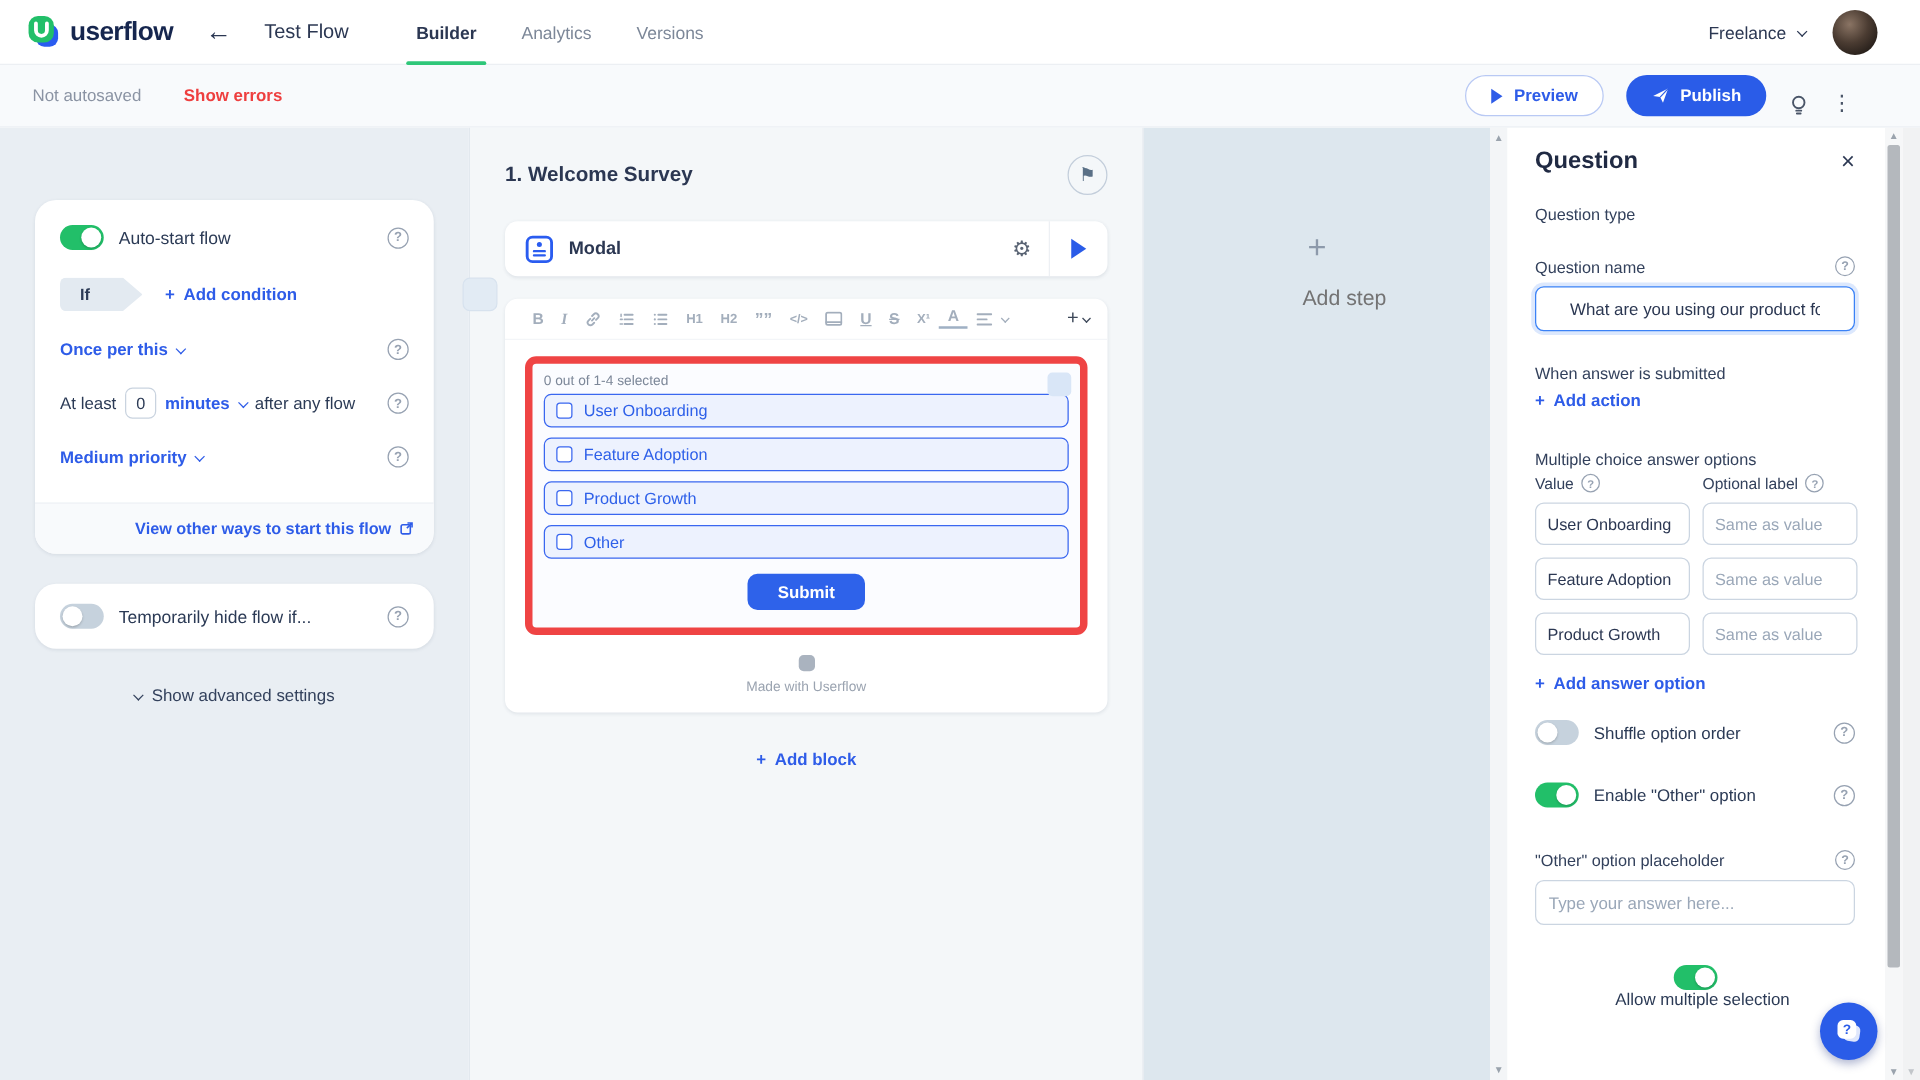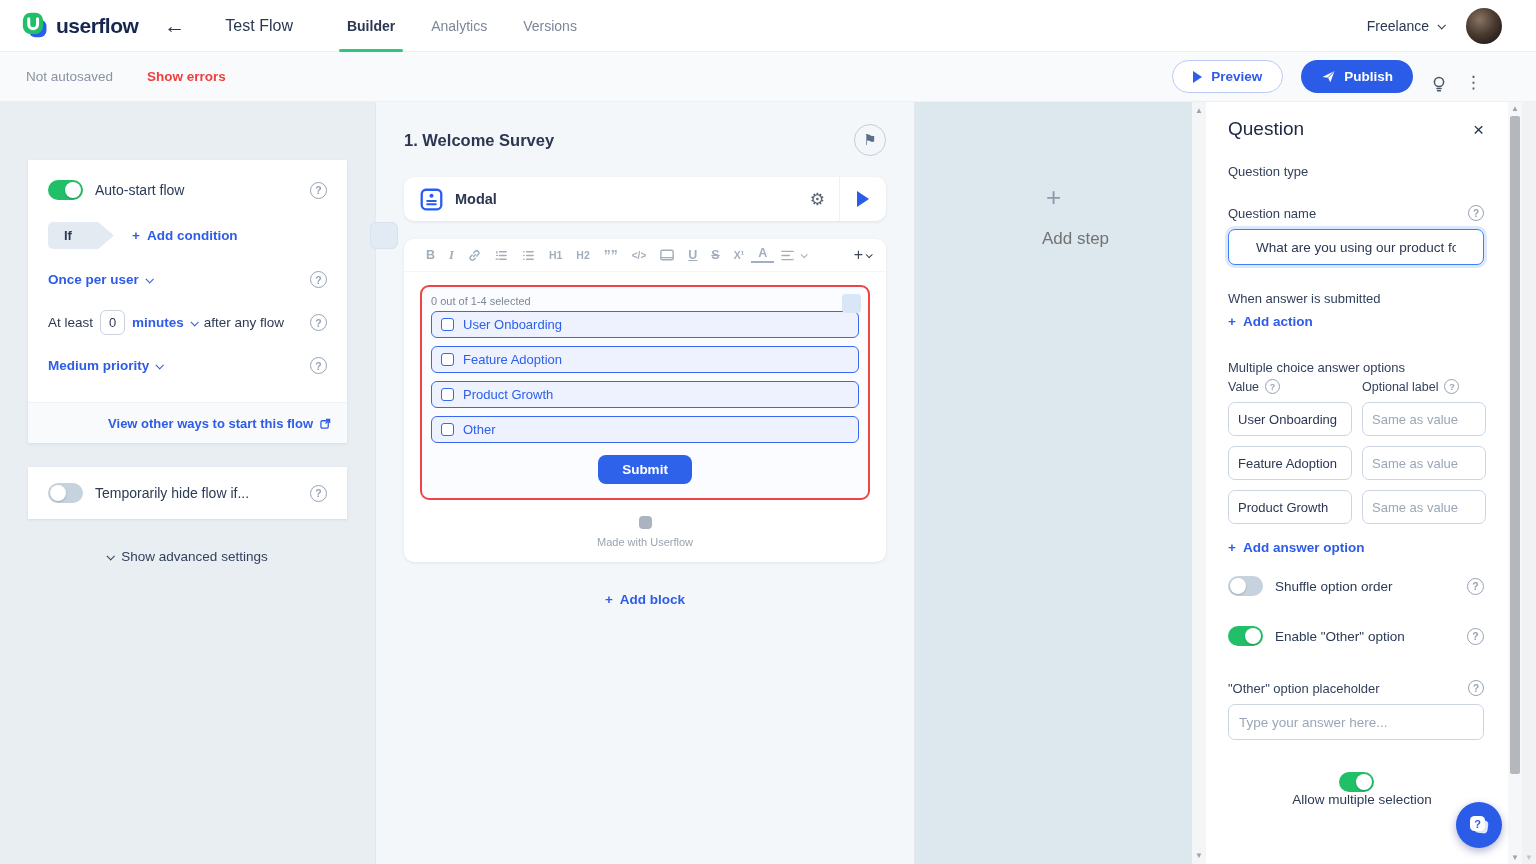--- a/index.html
+++ b/index.html
@@ -3,21 +3,21 @@
 <meta charset="utf-8">
 <style>
   * { margin:0; padding:0; box-sizing:border-box; }
   html,body { width:1536px; height:864px; overflow:hidden; font-family:"Liberation Sans",sans-serif; background:#fff; color:#2b3752; }
 
   
   .hdr { height:52px; background:#fff; display:flex; align-items:center; border-bottom:1px solid #eceff3; padding-left:22px; position:relative; z-index:5; }
   .brand { display:flex; align-items:center; gap:7px;text-align:center; }
   .brand-word { font-size:21px; font-weight:800; color:#16264e; letter-spacing:-.5px; }
   .back { margin-left:26px; font-size:21px; color:#2b3752; cursor:pointer; }
-  .flowtitle { margin-left:40px; font-size:16px; color:#2b3752; }
+  .flowtitle { margin-left:26px; font-size:16px; color:#2b3752; }
   .tabs { display:flex; margin-left:36px; height:52px; }
   .tab { padding:0 18px; display:flex; align-items:center; font-size:14px; color:#7c8798; position:relative; cursor:pointer; }
   .tab.active { color:#2b3752; font-weight:700; }
   .tab.active::after { content:""; position:absolute; left:10px; right:10px; bottom:0; height:3px; background:#2fc779; border-radius:2px; }
   .hdr-right { margin-left:auto; display:flex; align-items:center; gap:22px; padding-right:34px; }
   .workspace { display:flex; align-items:center; gap:9px; font-size:14px; color:#2b3752; cursor:pointer; }
   .avatar { width:36px; height:36px; border-radius:50%; background:radial-gradient(circle at 38% 32%, #8a7464 0%, #4b3c32 45%, #201a16 85%); }
 
   .chv { display:inline-block; width:6px; height:6px; border-right:1.6px solid currentColor; border-bottom:1.6px solid currentColor; transform:rotate(45deg) translateY(-1px); }
 
@@ -34,21 +34,21 @@
   
   .main { display:flex; height:762px; position:relative; }
   .left { width:375px; background:#e9eef3; padding:58px 28px 0; flex:none; }
   .canvas { width:540px; background:#f4f7f9; border-left:1px solid #e2e8ee; border-right:1px solid #e2e8ee; padding:0 28px; flex:none; position:relative; }
   .stepcol { width:277px; background:#dde7ee; flex:none; display:flex; flex-direction:column; align-items:center; padding-top:80px; color:#8d9aab; }
   .gutter { width:14px; background:#f3f5f7; flex:none; position:relative; }
   .panel { width:316px; background:#fff; flex:none; position:relative; padding:16px 14px 0 14px; overflow:hidden; }
   .pagebar { width:14px; background:#f1f2f3; flex:none; position:relative; }
 
   
-  .card { background:#fff; border-radius:0; box-shadow:0 1px 3px rgba(40,60,90,.10); overflow:hidden; }
+  .card { background:#fff; border-radius:17px; box-shadow:0 1px 3px rgba(40,60,90,.10); overflow:hidden; }
   .card1 .inner { padding:20px 20px 14px; }
   .row { display:flex; align-items:center; margin-bottom:22px; }
   .row:last-child { margin-bottom:14px; }
   .rowlabel { font-size:14px; color:#2b3a55; font-weight:500; margin-left:12px; }
   .help { width:17px; height:17px; border-radius:50%; border:1.5px solid #97a2b2; color:#97a2b2; font-size:10.5px; font-weight:700; display:flex; align-items:center; justify-content:center; margin-left:auto; flex:none; cursor:pointer; }
   .tog { width:35px; height:20px; border-radius:10px; background:#c6d2dd; position:relative; flex:none; cursor:pointer; }
   .tog::after { content:""; position:absolute; top:2px; left:2px; width:16px; height:16px; border-radius:50%; background:#fff; box-shadow:0 1px 2px rgba(0,0,0,.2); }
   .tog.on { background:#22bf69; }
   .tog.on::after { left:auto; right:2px; }
   .iftag { background:#e3eaf1; color:#2b3a55; font-size:13px; font-weight:700; height:27px; width:66px; display:flex; align-items:center; padding-left:16px; border-radius:5px 0 0 5px; clip-path:polygon(0 0, 76% 0, 100% 50%, 76% 100%, 0 100%); }
@@ -71,21 +71,21 @@
   .playarea .tri { border-left-color:#2a5ce8; border-left-width:12px; border-top-width:8px; border-bottom-width:8px; }
 
   .editor { margin-top:18px; background:#fff; border-radius:10px; box-shadow:0 1px 3px rgba(40,60,90,.10); padding-bottom:2px; }
   .etb { display:flex; align-items:center; height:33px; padding:0 15px; border-bottom:1px solid #f3f5f8; color:#a3aebc; font-size:12.5px; gap:0; }
   .etb .ic { padding:0 7px; cursor:pointer; display:flex; align-items:center; font-weight:700; }
   .etb .ic svg { display:block; }
   .etb .plus { margin-left:auto; color:#3c4758; font-size:16px; display:flex; align-items:center; gap:3px; cursor:pointer; }
   .etb .plus .chv { width:5px; height:5px; border-width:1.4px; }
   .ecic { stroke:#a3aebc; fill:none; stroke-width:1.6; stroke-linecap:round; }
 
-  .qwidget { margin:13px 16px 0; border:2px solid #ef4444; border-radius:9px; background:#fbfcff; position:relative; padding:5px 6px 12px; }
+  .qwidget { margin:13px 16px 0; border:6px solid #ef4444; border-radius:9px; background:#fbfcff; position:relative; padding:5px 6px 12px; }
   .qstatus { font-size:11px; color:#7c8798; padding:3px 3px 4px; }
   .qhandle { position:absolute; top:7px; right:7px; width:19px; height:19px; background:#d9e6f7; border-radius:4px; }
   .opt { margin:0 3px 8px; height:27px; border:1.5px solid #3a67f0; border-radius:6px; background:#edf2fe; display:flex; align-items:center; gap:9px; padding-left:9px; cursor:pointer; }
   .opt .cb { width:13px; height:13px; border:1.5px solid #3a67f0; border-radius:3px; background:#fff; flex:none; }
   .opt .olabel { font-size:13px; color:#2e60e9; font-weight:500; }
   .submitrow { display:flex; justify-content:center; margin-top:12px; margin-bottom:2px; }
   .btn-submit { background:#2e62ea; color:#fff; font-size:13.5px; font-weight:700; border:none; border-radius:8px; padding:7px 24px; cursor:pointer; }
   .watermark { display:flex; align-items:center; gap:7px; margin:16px 18px 12px; color:#9aa3b0; font-size:11px;flex-direction:column; }
   .wm-ic { width:13px; height:13px; border-radius:4px; background:#aab3bf; position:relative; }
   .addblock { margin-top:30px; display:flex; justify-content:center; }
@@ -96,21 +96,21 @@
 
   
   .sb-arrow { position:absolute; left:50%; transform:translateX(-50%); font-size:8px; color:#9aa3ad; }
   .panel-sb { position:absolute; top:0; right:0; width:14px; height:762px; background:#f6f7f8; }
   .panel-sb .thumb { position:absolute; top:14px; left:2px; width:10px; height:658px; background:#b4b8bd; border-radius:2px; }
   .pagebar .sb-arrow { color:#c2c6ca; }
 
   
   .panel-in { padding:0 8px 0 8px; width:272px; }
   .ptitle-row { display:flex; align-items:center; margin-bottom:24px; }
-  .ptitle { font-size:19px; font-weight:400; color:#202a43; }
+  .ptitle { font-size:19px; font-weight:700; color:#202a43; }
   .pclose { margin-left:auto; font-size:19px; color:#2b3752; cursor:pointer; line-height:1; }
   .plabel { font-size:13px; color:#33415c; margin-bottom:8px; display:flex; align-items:center; }
   .plabel .help { margin-left:auto; width:16px; height:16px; font-size:10px; }
   .pselect { height:38px; border:1px solid #cbd5e1; border-radius:7px; display:flex; align-items:center; padding:0 12px; cursor:pointer; background:#fff; }
   .pselect .val { font-size:14px; color:#2b3752; margin-left:10px; }
   .pselect .chv { margin-left:auto; color:#4a5568; }
   .ptext { width:100%; height:36px; border:1.5px solid #3b82f6; box-shadow:0 0 0 3px rgba(59,130,246,.18); border-radius:7px; padding:0 27px; font-size:13.5px; color:#2b3752; font-family:inherit; }
   .ptext2 { width:100%; height:36px; border:1px solid #cbd5e1; border-radius:7px; padding:0 10px; font-size:13.5px; color:#2b3752; font-family:inherit; }
   .ptext2::placeholder,.mcin::placeholder { color:#9aa7b8; }
   .sec { margin-bottom:26px; }
@@ -187,21 +187,21 @@
         </div>
         <div class="row">
           <div class="iftag">If</div>
           <span class="bluelink" style="margin-left:18px;">
             <span>+</span>
             <span>Add condition</span>
           </span>
         </div>
         <div class="row">
           <span class="bluelink">
-            <span>Once per user</span>
+            <span>Once per this</span>
             <span class="chv"></span>
           </span>
           <span class="help">?</span>
         </div>
         <div class="row">
           <span class="darktxt">At least</span>
           <input class="smallin" value="0" style="">
           <span class="bluelink">
             <span>minutes</span>
             <span class="chv"></span>

